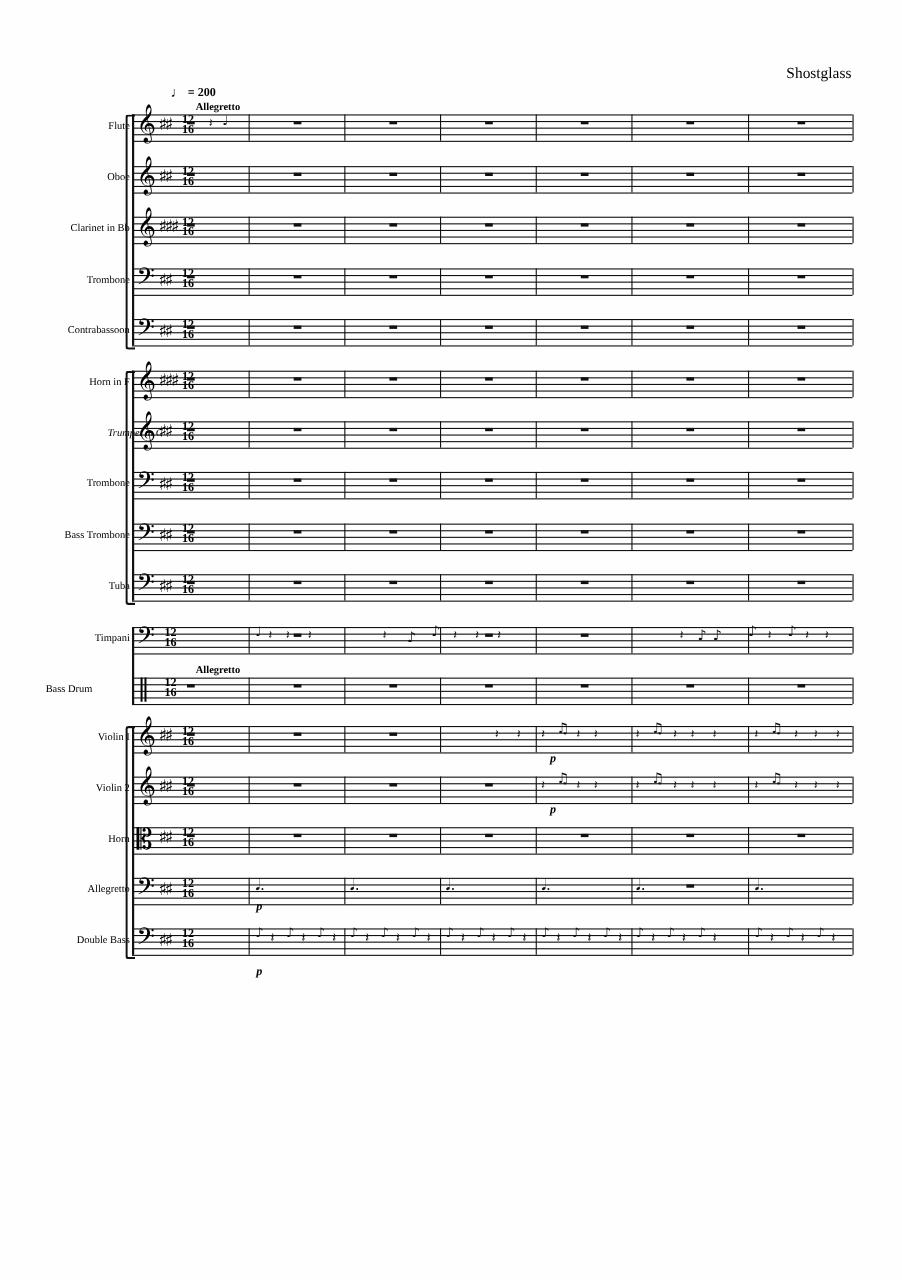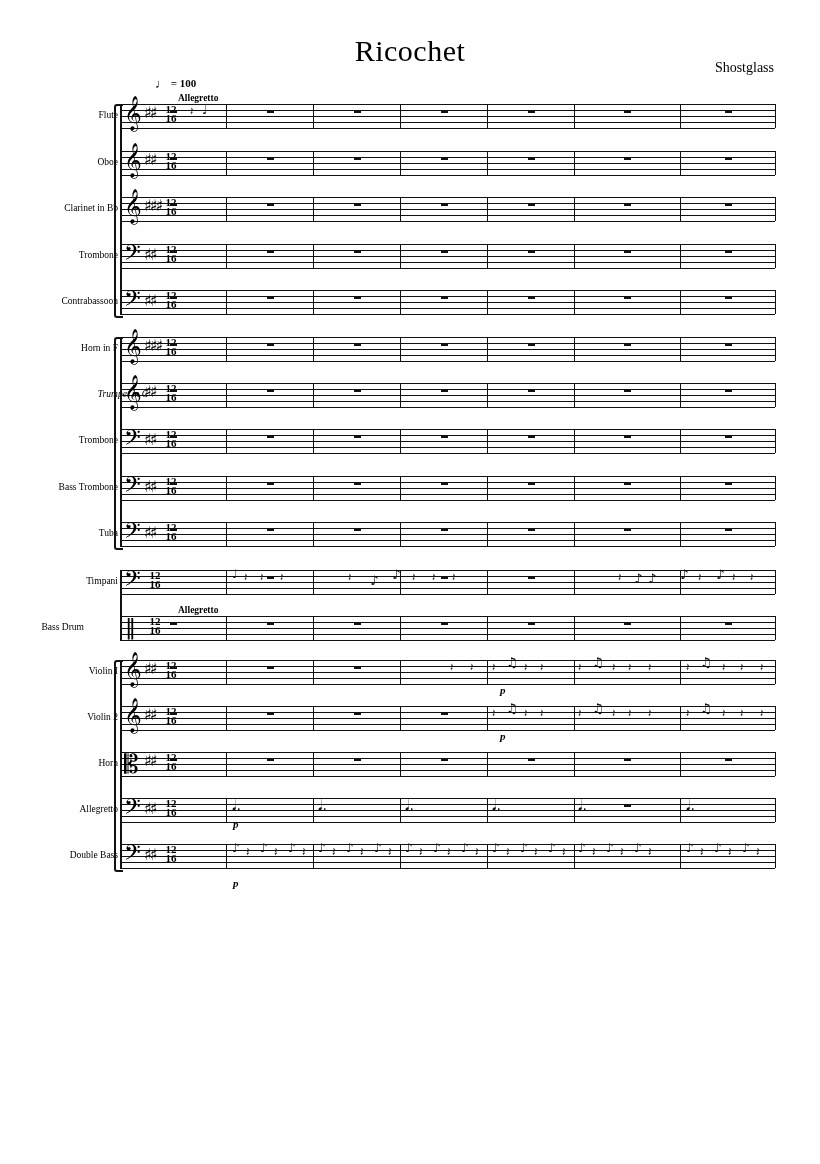--- a/index.html
+++ b/index.html
@@ -178,26 +178,25 @@
     left: 120px;
     width: 2px;
     background: #111;
   }
 </style>
 </head>
 <body>
 
 <div class="page">
 
-  <div class="title">Ricochet</div>
   <div class="composer">Shostglass</div>
 
   <div class="tempo-mark">
     <span class="note-glyph">♩</span>
-    <span>= 100</span>
+    <span>= 200</span>
   </div>
   <div class="allegretto">Allegretto</div>
   <div class="allegretto2">Allegretto</div>
 
   <div id="score">
       <div class="stave-row" style="top: 104px;">
         <div class="stave-lines">
           <i style="top: 0px;"></i>
           <i style="top: 6px;"></i>
           <i style="top: 12px;"></i>

